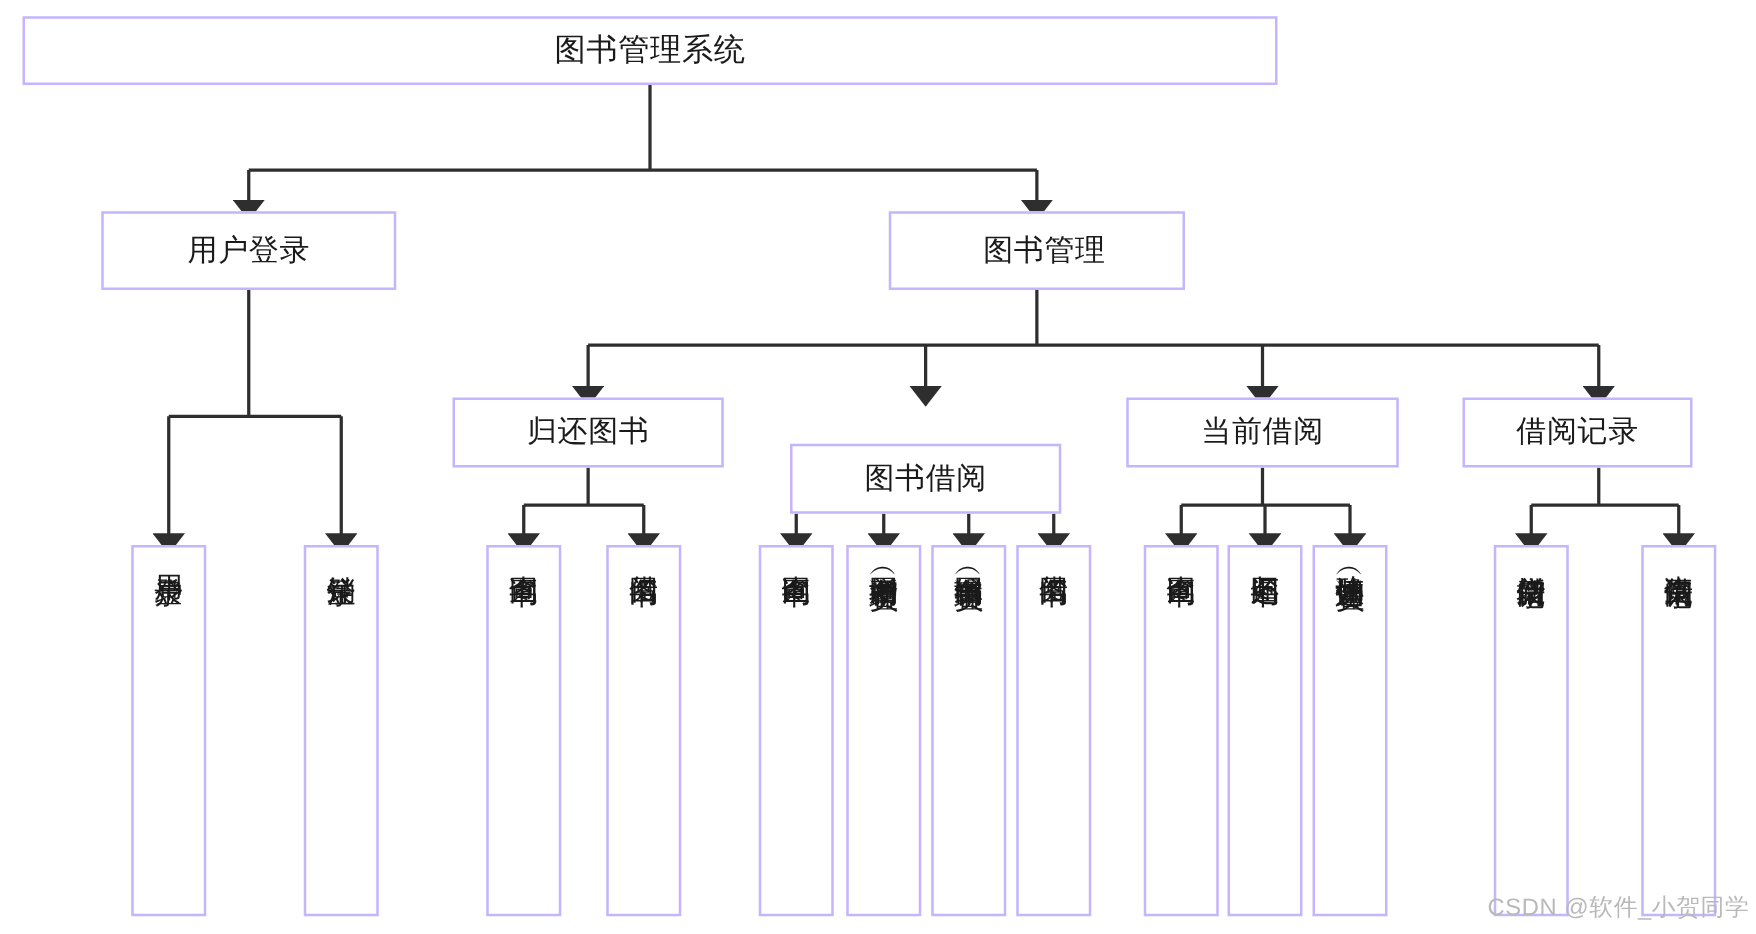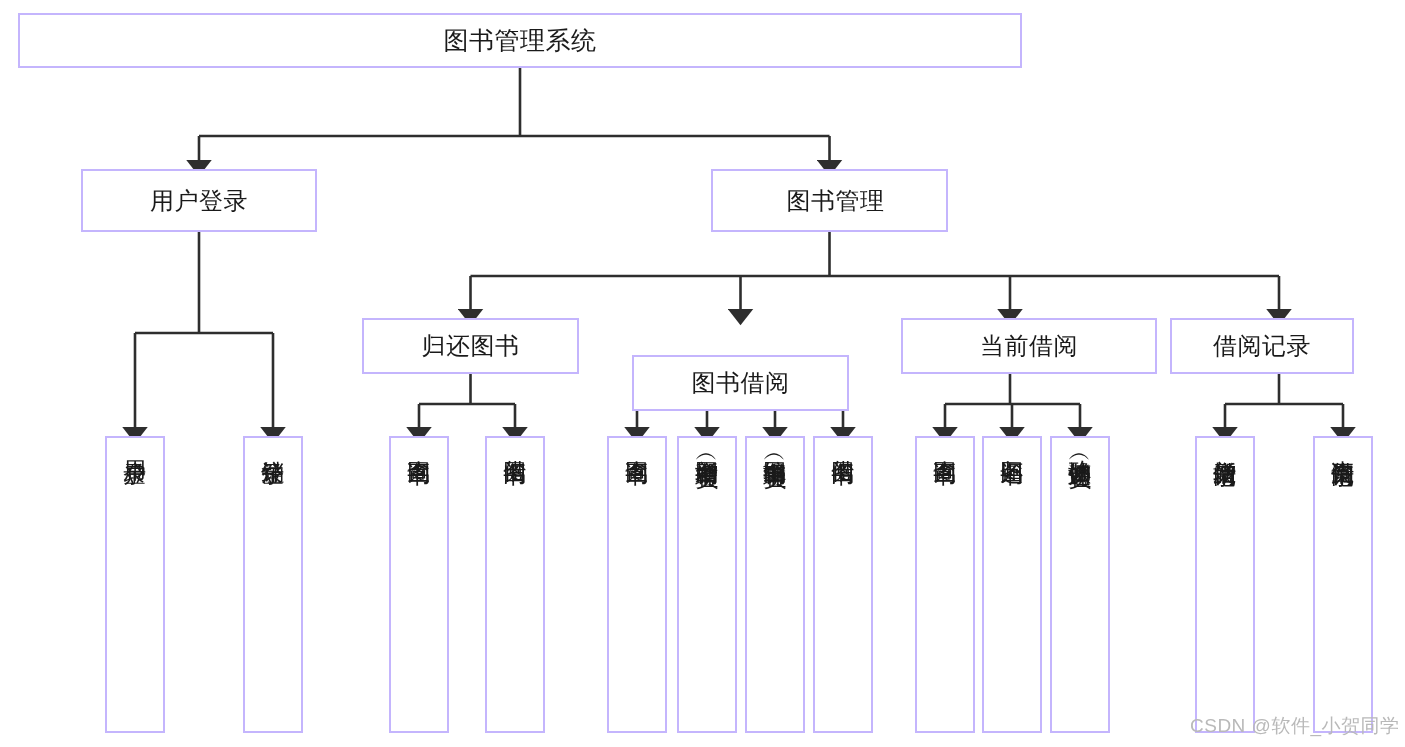--- a/index.html
+++ b/index.html
@@ -125,21 +125,21 @@
       </div>
       <div class="node-box" style="left: 711px; top: 169px; width: 237px; height: 63px; padding-left: 12px;">
         <span class="node-label">图书管理</span>
       </div>
       <div class="node-box" style="left: 362px; top: 318px; width: 217px; height: 56px;">
         <span class="node-label">归还图书</span>
       </div>
       <div class="node-box" style="left: 632px; top: 318px; width: 217px; height: 56px; margin-top: 37px;">
         <span class="node-label">图书借阅</span>
       </div>
-      <div class="node-box" style="left: 901px; top: 318px; width: 256px; height: 56px;">
+      <div class="node-box" style="left: 901px; top: 318px; width: 218px; height: 56px;">
         <span class="node-label">当前借阅</span>
       </div>
       <div class="node-box" style="left: 1170px; top: 318px; width: 184px; height: 56px;">
         <span class="node-label">借阅记录</span>
       </div>
       <div class="node-box vertical" style="left: 105px; top: 436px; width: 60px; height: 297px;">
         <span class="node-label">用户登录</span>
       </div>
       <div class="node-box vertical" style="left: 243px; top: 436px; width: 60px; height: 297px;">
         <span class="node-label">注销登录</span>

